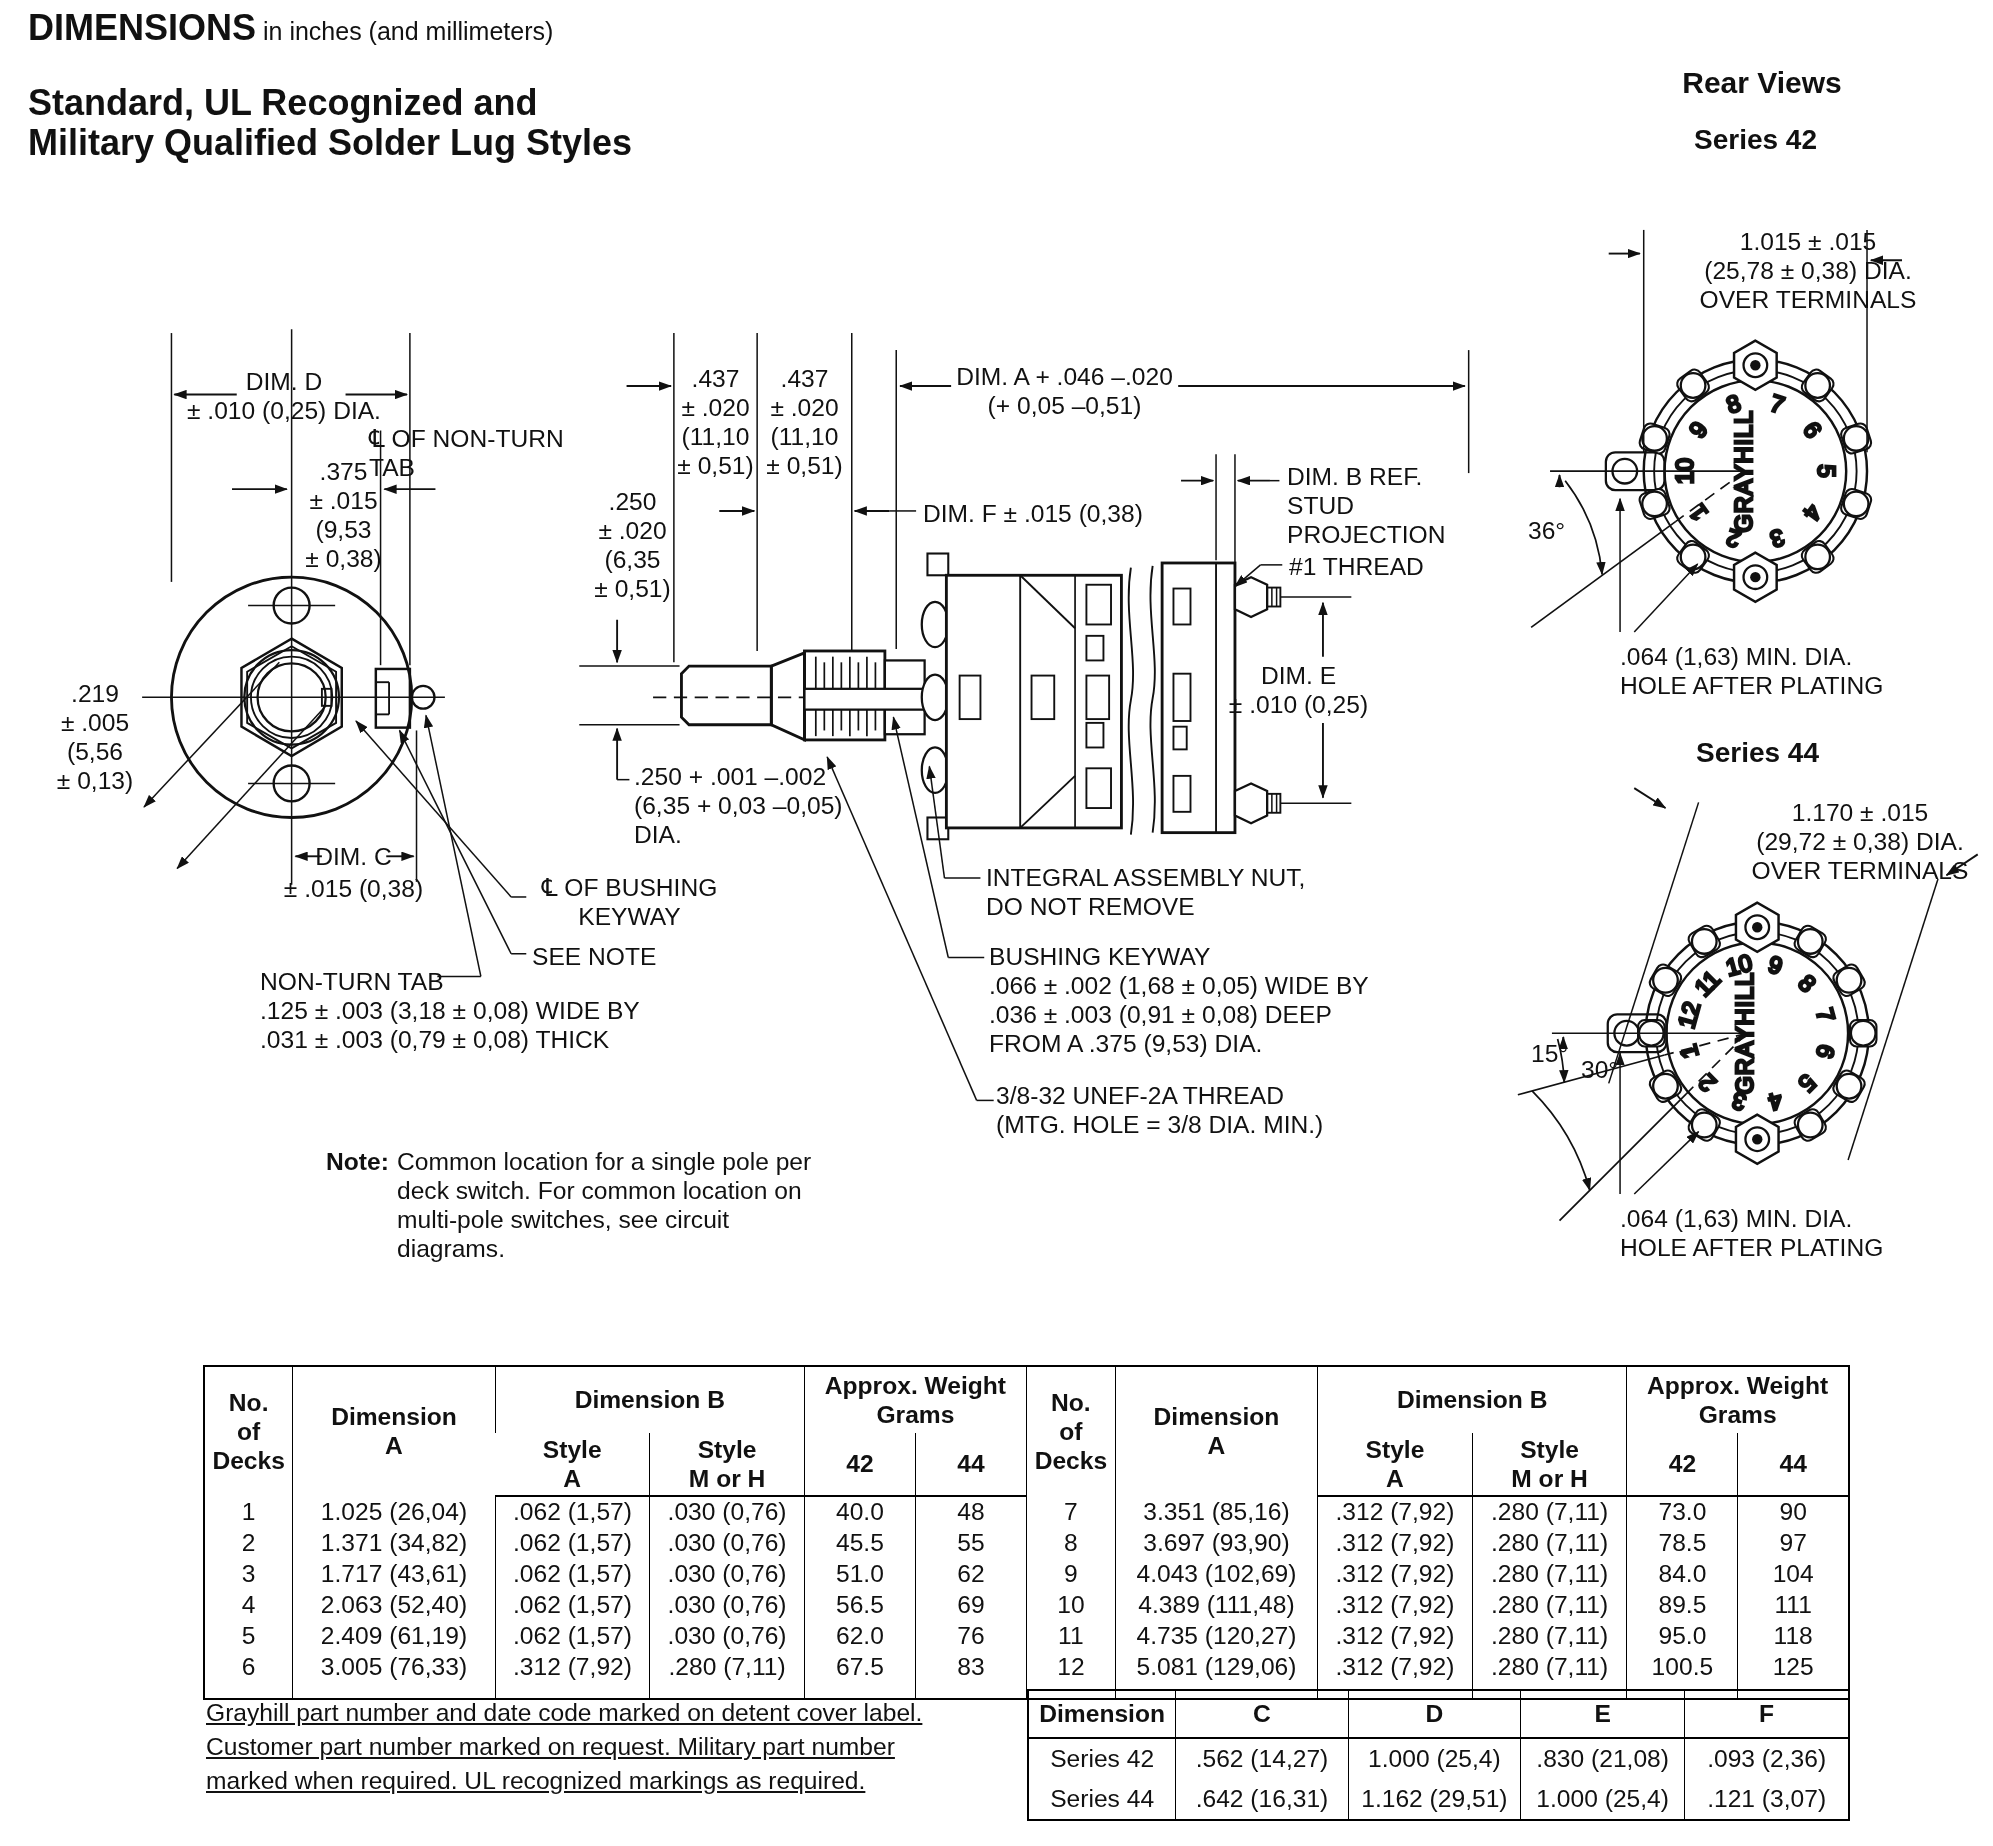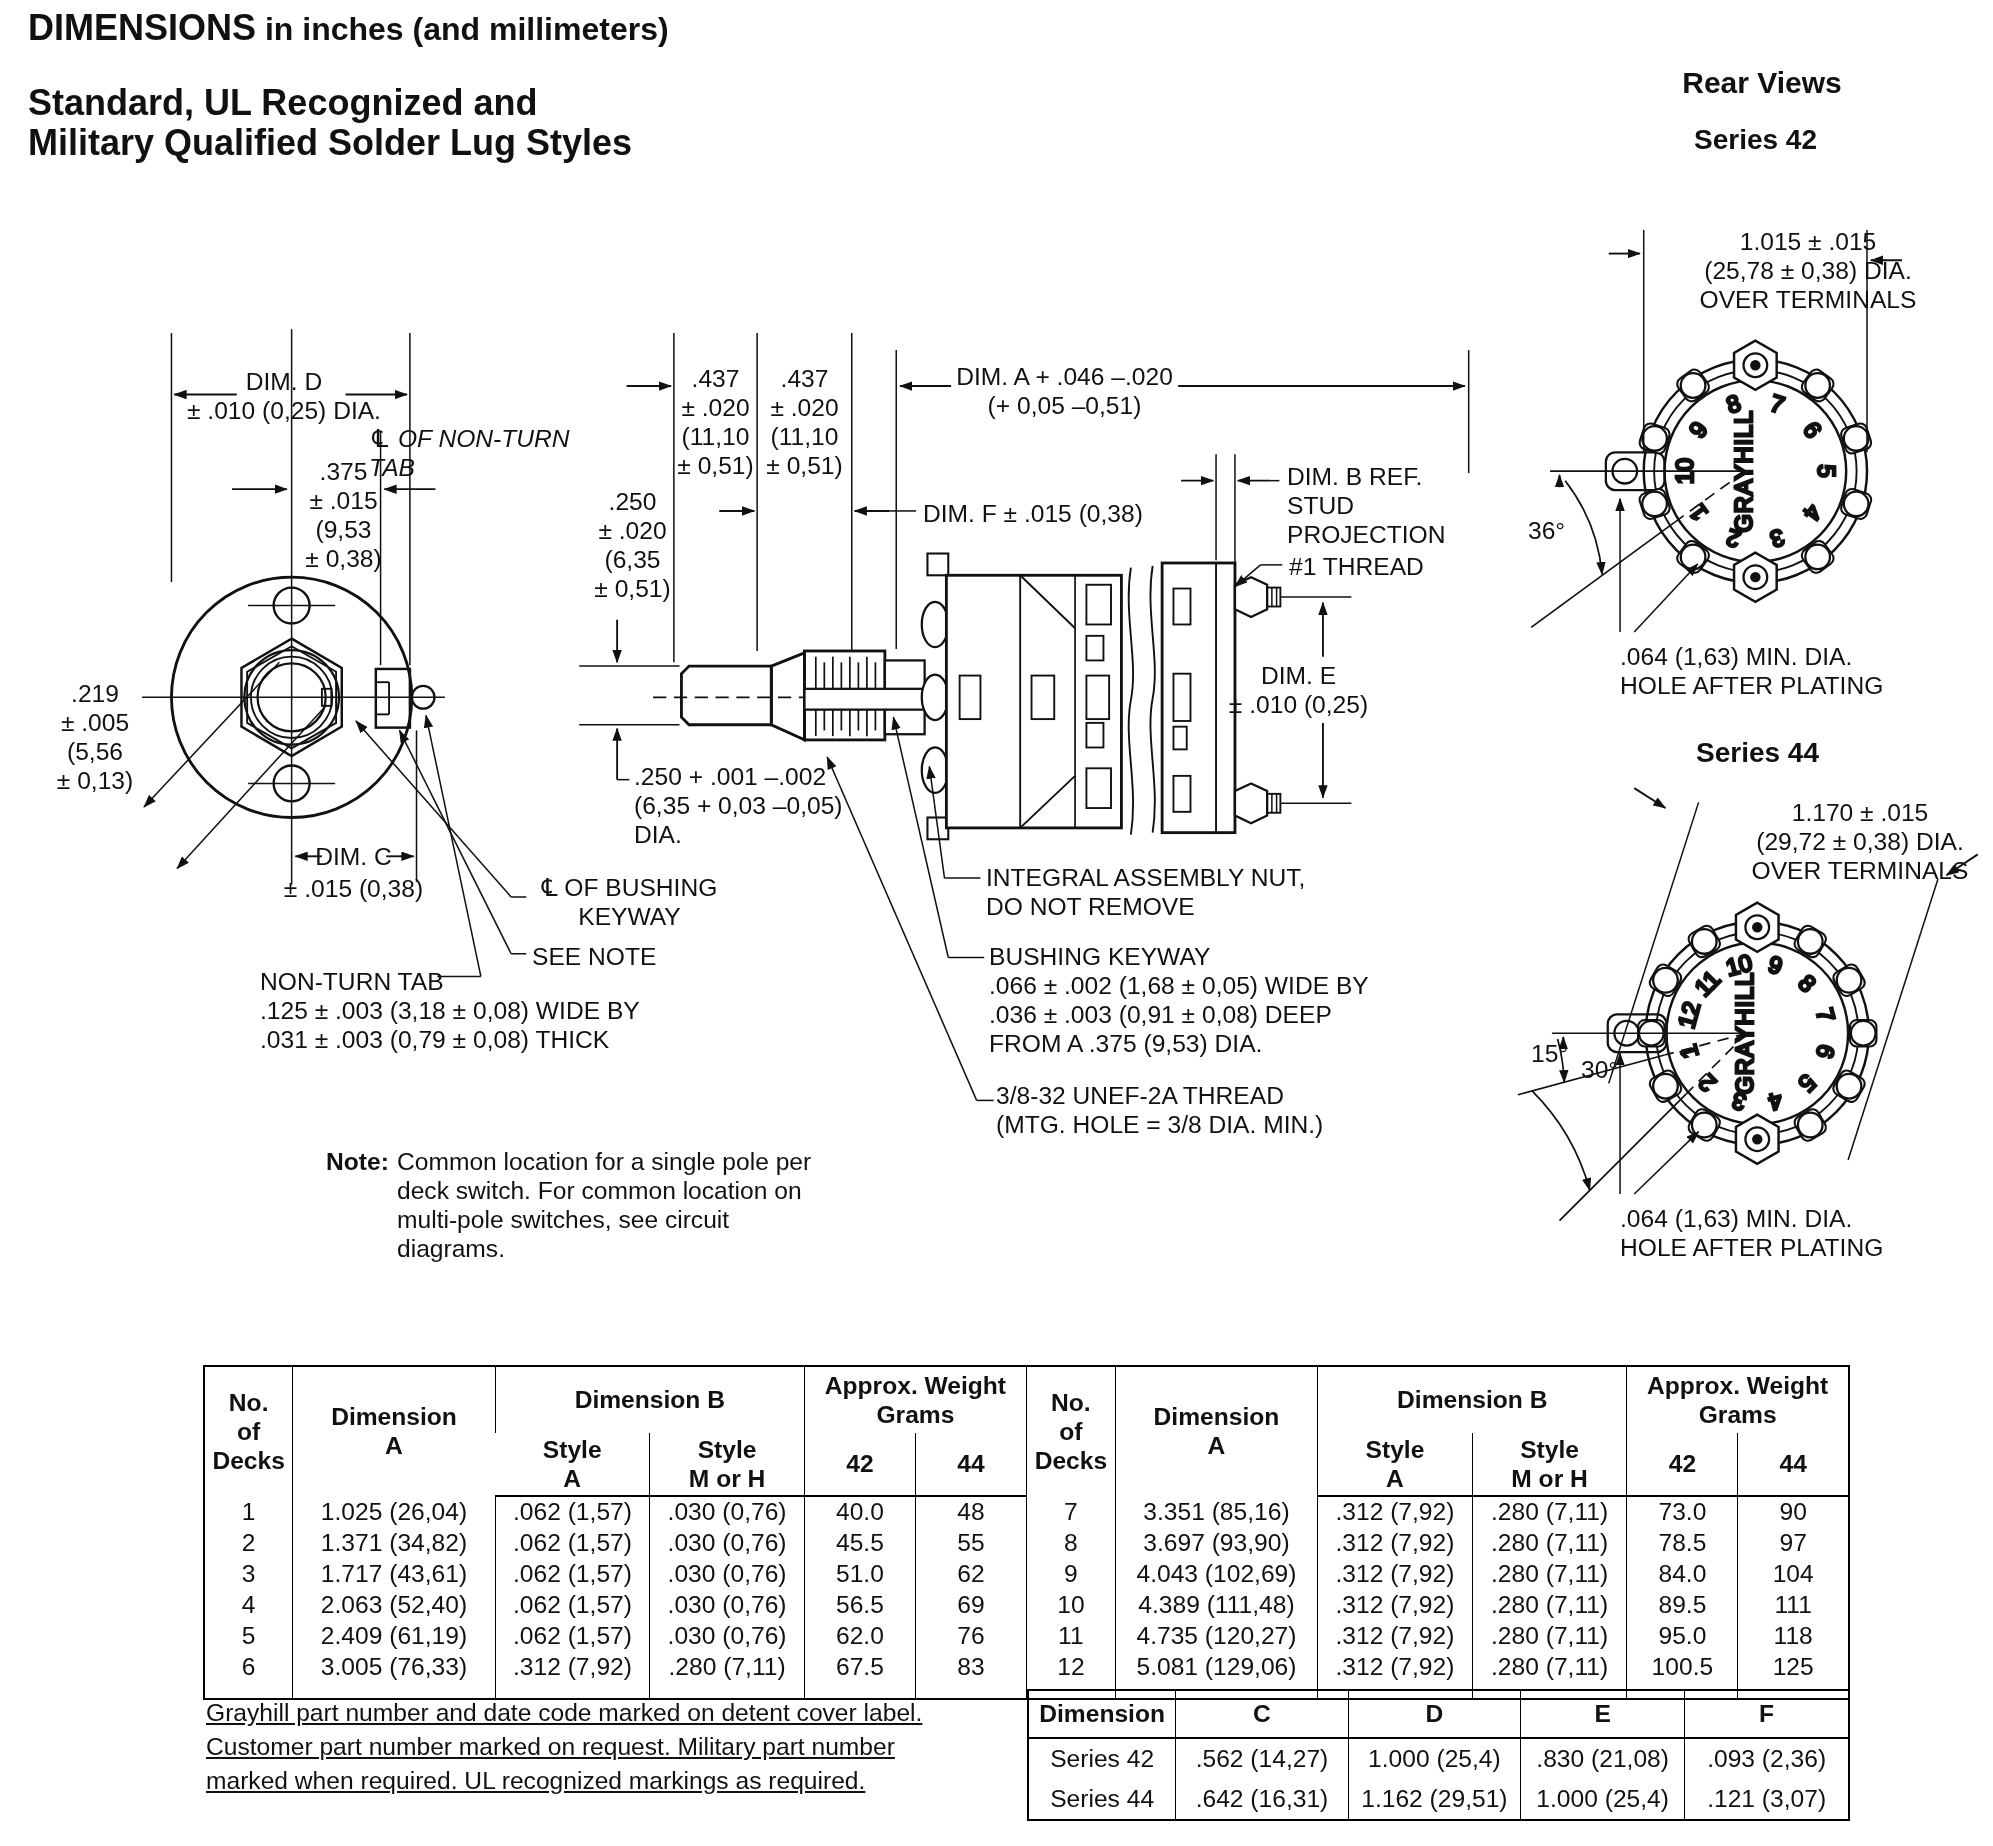--- a/index.html
+++ b/index.html
@@ -302,30 +302,30 @@
         <line x1="1652" y1="1108" x2="1652" y2="1096" stroke-width="2" marker-end="url(#ah)"></line>
         <path d="M1646,1098 A200,200 0 0 1 1653,1144" stroke-width="1.8" marker-end="url(#ah)"></path>
         <path d="M1619,1153 A235,235 0 0 1 1680,1258" stroke-width="1.8" marker-end="url(#ah)"></path>
 
         <line x1="1712" y1="1262" x2="1712" y2="1113" stroke-width="1.6" marker-end="url(#ah)"></line>
         <line x1="1727" y1="1262" x2="1795" y2="1196" stroke-width="1.6" marker-end="url(#ah)"></line>
       </g>
     </g>
   </svg>
 
-  <div class="lbl" style="left:28px;top:13.2px;font-size:36px;"><span class="b">DIMENSIONS</span><span style="font-size:32px;font-weight:bold;"> in inches (and millimeters)</span></div>
+  <div class="lbl" style="left:28px;top:13.2px;font-size:36px;"><span class="b">DIMENSIONS</span><span style="font-size:25px;font-weight:normal;"> in inches (and millimeters)</span></div>
   <div class="lbl b" style="left:28px;top:83px;font-size:36px;line-height:40px;">Standard, UL Recognized and
 Military Qualified Solder Lug Styles</div>
   <div class="lbl b c" style="left:1620px;top:68px;width:284px;font-size:30px;">Rear Views</div>
   <div class="lbl b c" style="left:1637px;top:125px;width:237px;font-size:28px;">Series 42</div>
   <div class="lbl b c" style="left:1639px;top:738px;width:237px;font-size:28px;">Series 44</div>
 
   <div class="lbl c" style="left:175px;top:367px;width:218px;">DIM. D
 ± .010 (0,25) DIA.</div>
-  <div class="lbl" style="left:369px;top:424px;font-style:italic;">℄ OF NON-TURN
+  <div class="lbl" style="left:369px;top:424px;">℄ OF NON-TURN
 TAB</div>
   <div class="lbl c" style="left:296px;top:457px;width:95px;">.375
 ± .015
 (9,53
 ± 0,38)</div>
   <div class="lbl c" style="left:43px;top:679px;width:104px;">.219
 ± .005
 (5,56
 ± 0,13)</div>
   <div class="lbl c" style="left:312px;top:842px;width:83px;">DIM. C</div>

